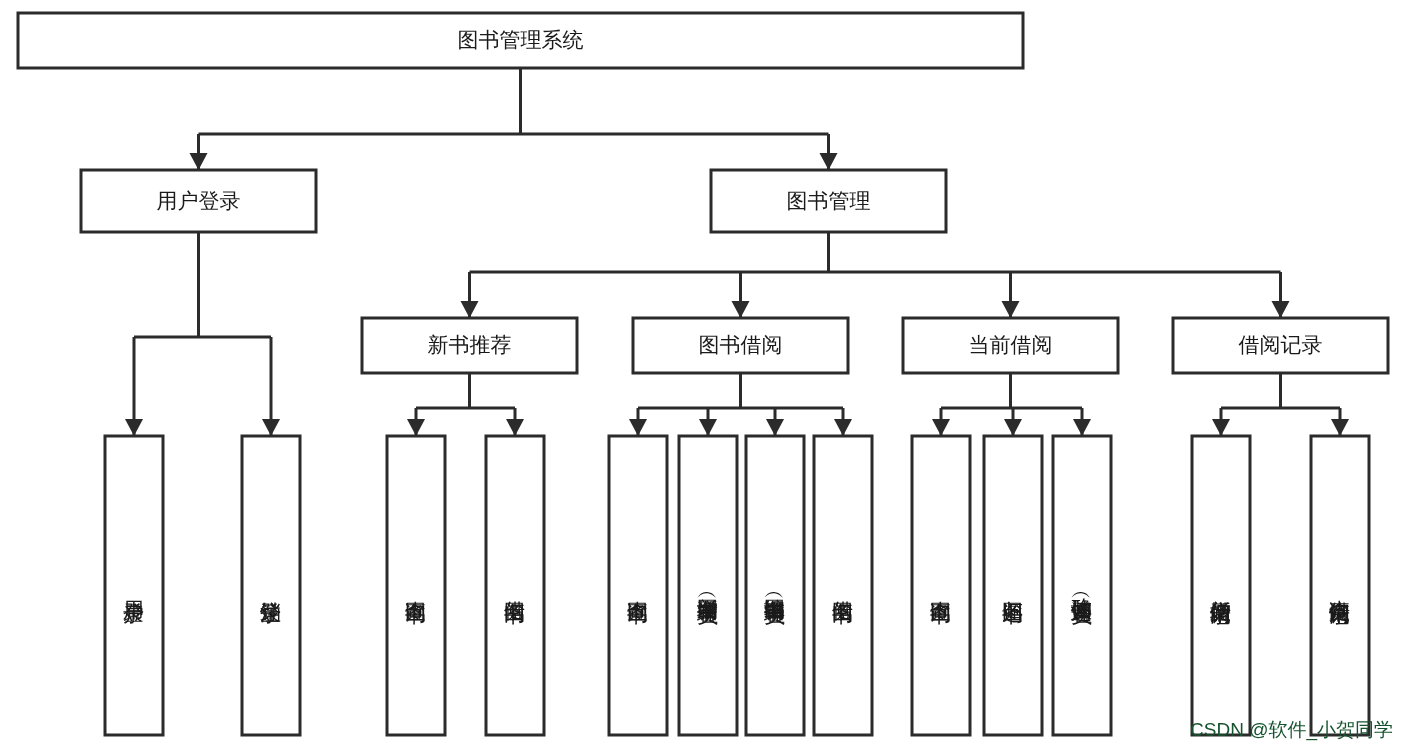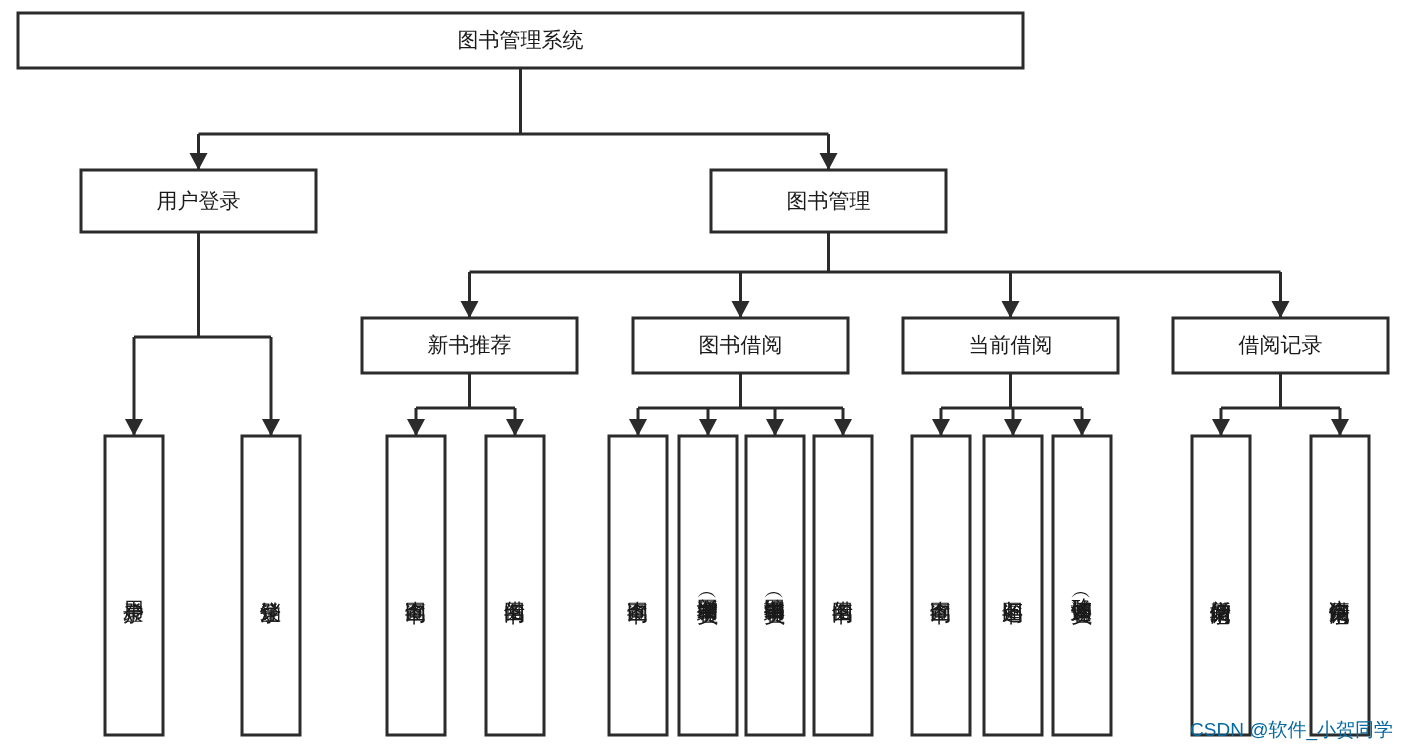--- a/index.html
+++ b/index.html
@@ -64,21 +64,21 @@
     letter-spacing: 1px;
     white-space: nowrap;
     text-align: center;
   }
   .watermark {
     position: absolute;
     right: 12px;
     bottom: 4px;
     font-family: "Liberation Sans", "DejaVu Sans", sans-serif;
     font-size: 19px;
-    color: #0369a1;
+    color: #14532d;
     white-space: nowrap;
     user-select: none;
   }
 </style>
 </head>
 <body>
 
 <div id="diagram-root">
   <svg id="flow" viewBox="0 0 1405 747">
     <g id="edges-layer">

